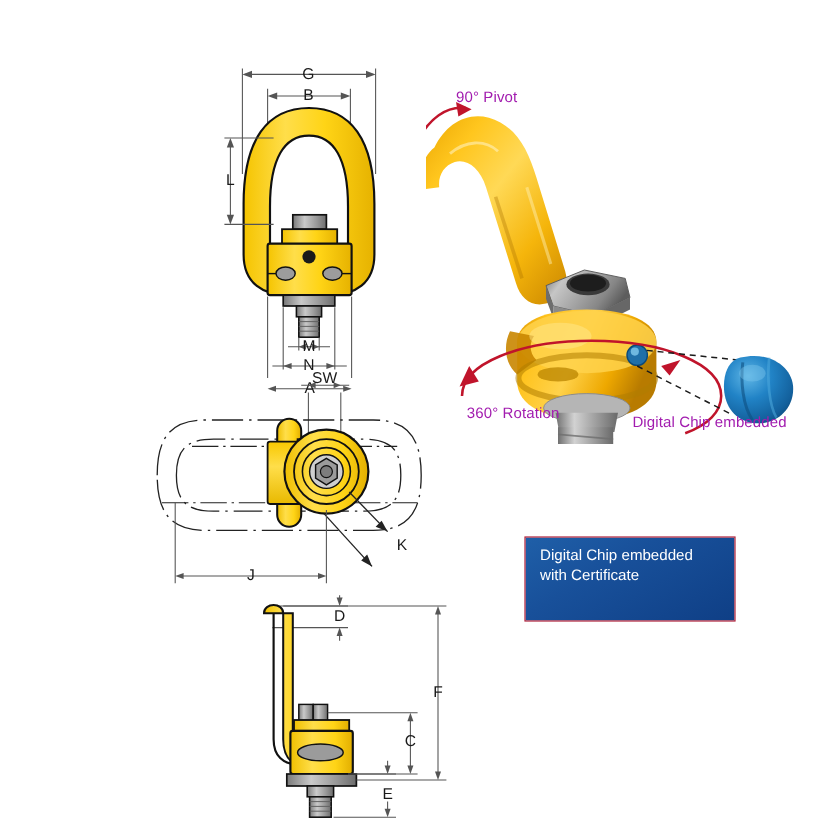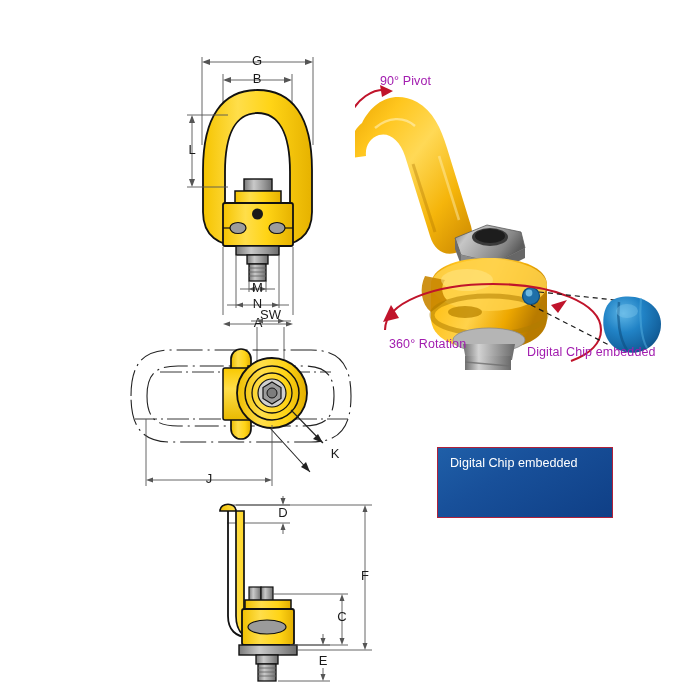--- a/index.html
+++ b/index.html
@@ -456,15 +456,16 @@
   </div>
 
   <div class="photo-lbl" style="left:380px;top:74px;">90° Pivot</div>
 
   <div class="photo-lbl" style="left:360px;top:337px;margin-left:29px;">360° Rotation</div>
 
   <div class="photo-lbl" style="left:527px;top:345px;">Digital Chip embedded</div>
 
   <div class="bluebox">
     <div class="ln">Digital Chip embedded</div>
+    <div class="ln">with Certificate</div>
   </div>
 
 </div>
 
 </body></html>

